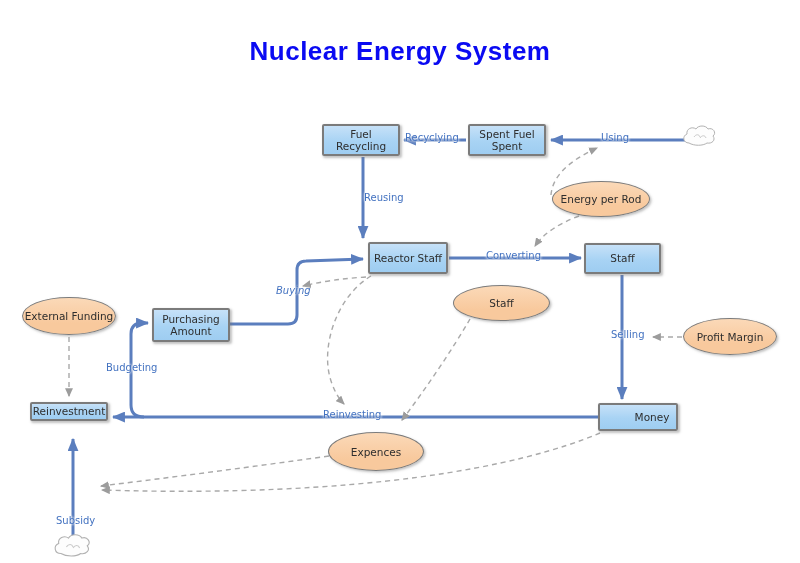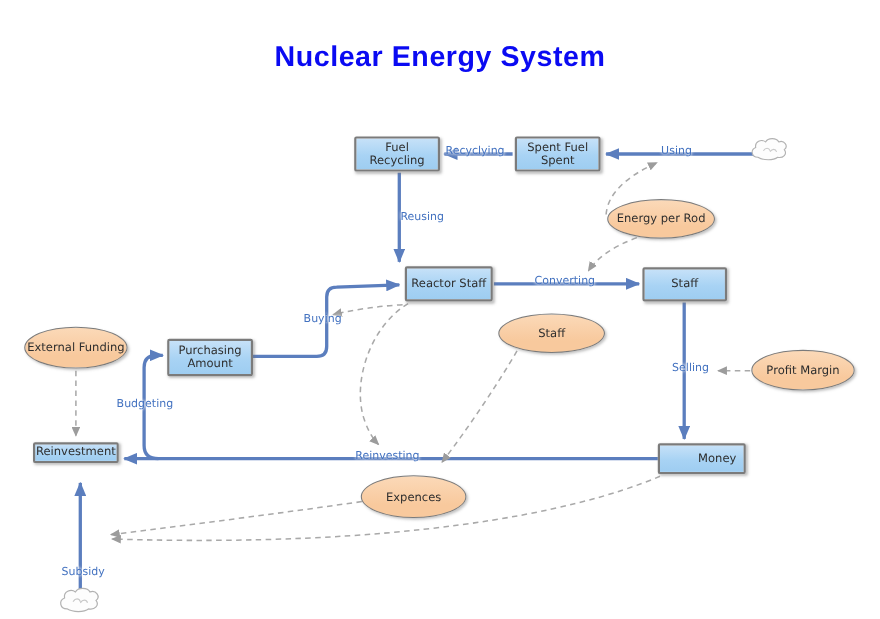--- a/index.html
+++ b/index.html
@@ -120,19 +120,19 @@
     <span>Profit Margin</span>
   </div>
   <div class="node-ellipse" style="left:328px; top:432px; width:96px; height:39px;">
     <span>Expences</span>
   </div>
 
   <span class="flow-label" style="left:601px; top:132px;">Using</span>
   <span class="flow-label" style="left:405px; top:132px;">Recyclying</span>
   <span class="flow-label" style="left:364px; top:192px;">Reusing</span>
   <span class="flow-label" style="left:486px; top:250px;">Converting</span>
-  <span class="flow-label" style="left:276px; top:285px;">Buying</span>
+  <span class="flow-label" style="left:276px; top:285px;font-style:italic;">Buying</span>
   <span class="flow-label" style="left:106px; top:362px;">Budgeting</span>
   <span class="flow-label" style="left:611px; top:329px;">Selling</span>
   <span class="flow-label" style="left:323px; top:409px;">Reinvesting</span>
   <span class="flow-label" style="left:56px; top:479px;margin-top:36px;">Subsidy</span>
 
 </div>
 
 </body></html>

